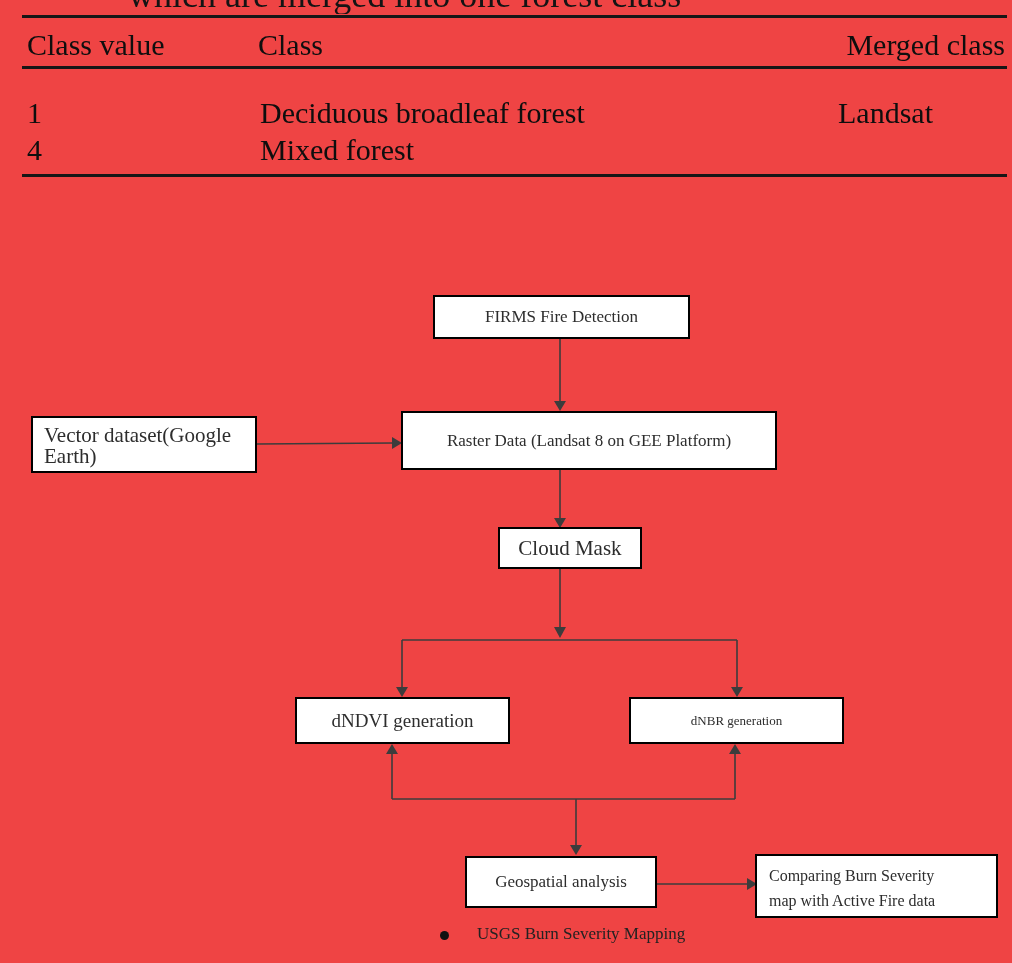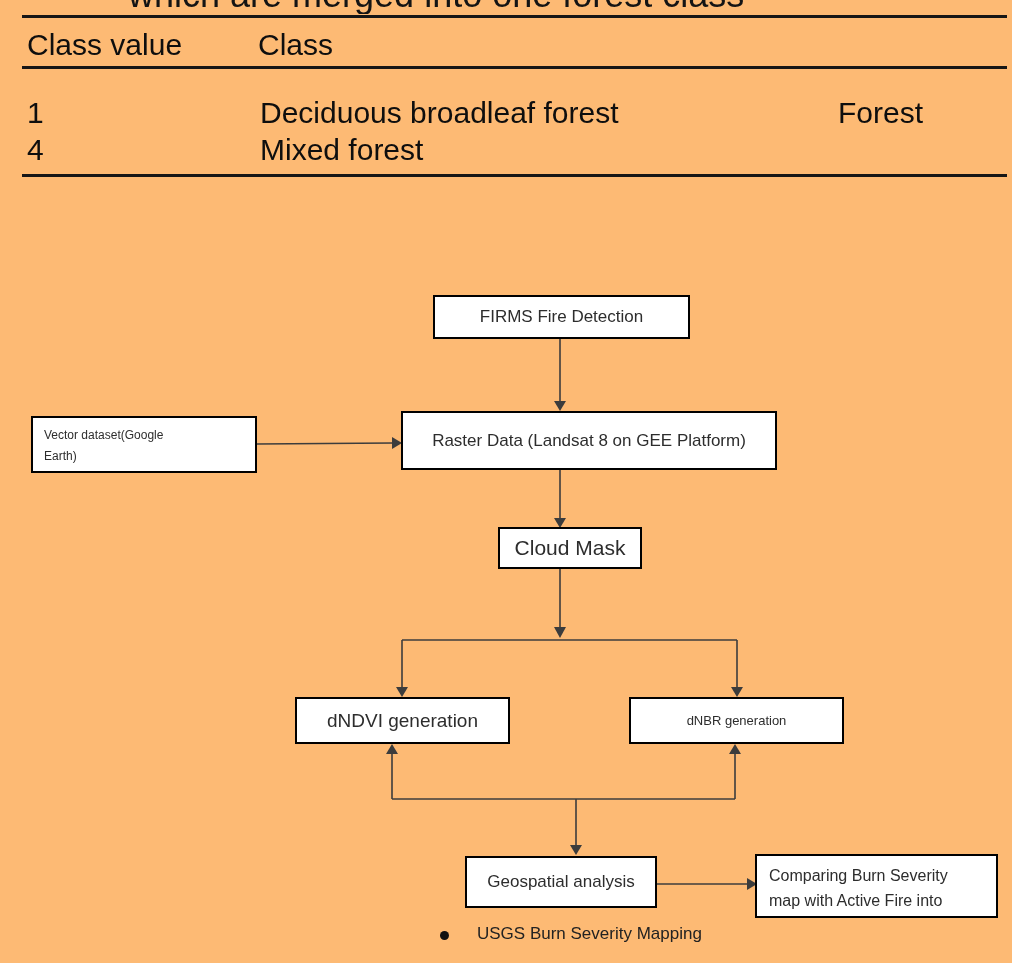--- a/index.html
+++ b/index.html
@@ -1,21 +1,21 @@
 <!DOCTYPE html>
 <html><head>
 <meta charset="utf-8">
 <style>
   html,body{margin:0;padding:0;background:#fff;}
   #page{
     position:relative;
     width:1012px;height:963px;
-    background:#fdba74;
+    background:#ef4444;
     overflow:hidden;
-    font-family:Liberation Sans, sans-serif;
+    font-family:Liberation Serif, serif;
     color:#111;
   }
   
   .caption-clip{
     position:absolute;left:128px;top:0;width:760px;height:14px;
     overflow:hidden;
   }
   .caption-clip span{
     position:absolute;left:0;top:-23px;
     font-size:36px;line-height:36px;white-space:nowrap;color:#141414;
@@ -37,21 +37,21 @@
   
   svg.connectors{position:absolute;left:0;top:0;}
   .fc-box{
     position:absolute;box-sizing:border-box;
     background:#fff;border:2px solid #000000;
     display:flex;align-items:center;justify-content:center;
     text-align:center;color:#2d2d2d;
   }
   .b-firms   {left:433px;top:295px;width:257px;height:44px;font-size:17px;}
   .b-raster  {left:401px;top:411px;width:376px;height:59px;font-size:17px;justify-content:center;}
-  .b-vector  {left:31px; top:416px;width:226px;height:57px;font-size:12px;
+  .b-vector  {left:31px; top:416px;width:226px;height:57px;font-size:21px;
               display:block;text-align:left;padding:7px 6px 0 11px;line-height:21px;}
   .b-cloud   {left:498px;top:527px;width:144px;height:42px;font-size:21px;}
   .b-dndvi   {left:295px;top:697px;width:215px;height:47px;font-size:19px;}
   .b-dnbr    {left:629px;top:697px;width:215px;height:47px;font-size:13px;}
   .b-geo     {left:465px;top:856px;width:192px;height:52px;font-size:17px;}
   .b-compare {left:755px;top:854px;width:243px;height:64px;font-size:16px;
               display:block;text-align:left;padding:7px 4px 0 12px;line-height:25px;}
   .b-compare span,.b-vector span{display:block;}
   
   .bullet-dot{
@@ -71,24 +71,25 @@
   <div class="caption-clip">
     <span>which are merged into one forest class</span>
   </div>
 
   <div class="rule r1"></div>
   <div class="rule r2"></div>
   <div class="rule r3"></div>
 
   <div class="tcell th1">Class value</div>
   <div class="tcell th2">Class</div>
+  <div class="tcell th3">Merged class</div>
 
   <div class="tcell r1c1">1</div>
   <div class="tcell r1c2">Deciduous broadleaf forest</div>
-  <div class="tcell r1c3">Forest</div>
+  <div class="tcell r1c3">Landsat</div>
   <div class="tcell r2c1">4</div>
   <div class="tcell r2c2">Mixed forest</div>
 
   <svg class="connectors" width="1012" height="963" viewBox="0 0 1012 963">
     <g stroke="#3c3c3c" stroke-width="1.6" fill="none">
 
       <line x1="560" y1="339" x2="560" y2="402"></line>
 
       <line x1="257" y1="444" x2="393" y2="443"></line>
 
@@ -145,19 +146,19 @@
   <div class="fc-box b-dnbr">
     <span>dNBR generation</span>
   </div>
 
   <div class="fc-box b-geo">
     <span>Geospatial analysis</span>
   </div>
 
   <div class="fc-box b-compare">
     <span>Comparing Burn Severity</span>
-    <span>map with Active Fire into</span>
+    <span>map with Active Fire data</span>
   </div>
 
   <div class="bullet-dot"></div>
   <div class="bullet-text">USGS Burn Severity Mapping</div>
 
 </div>
 
 </body></html>

